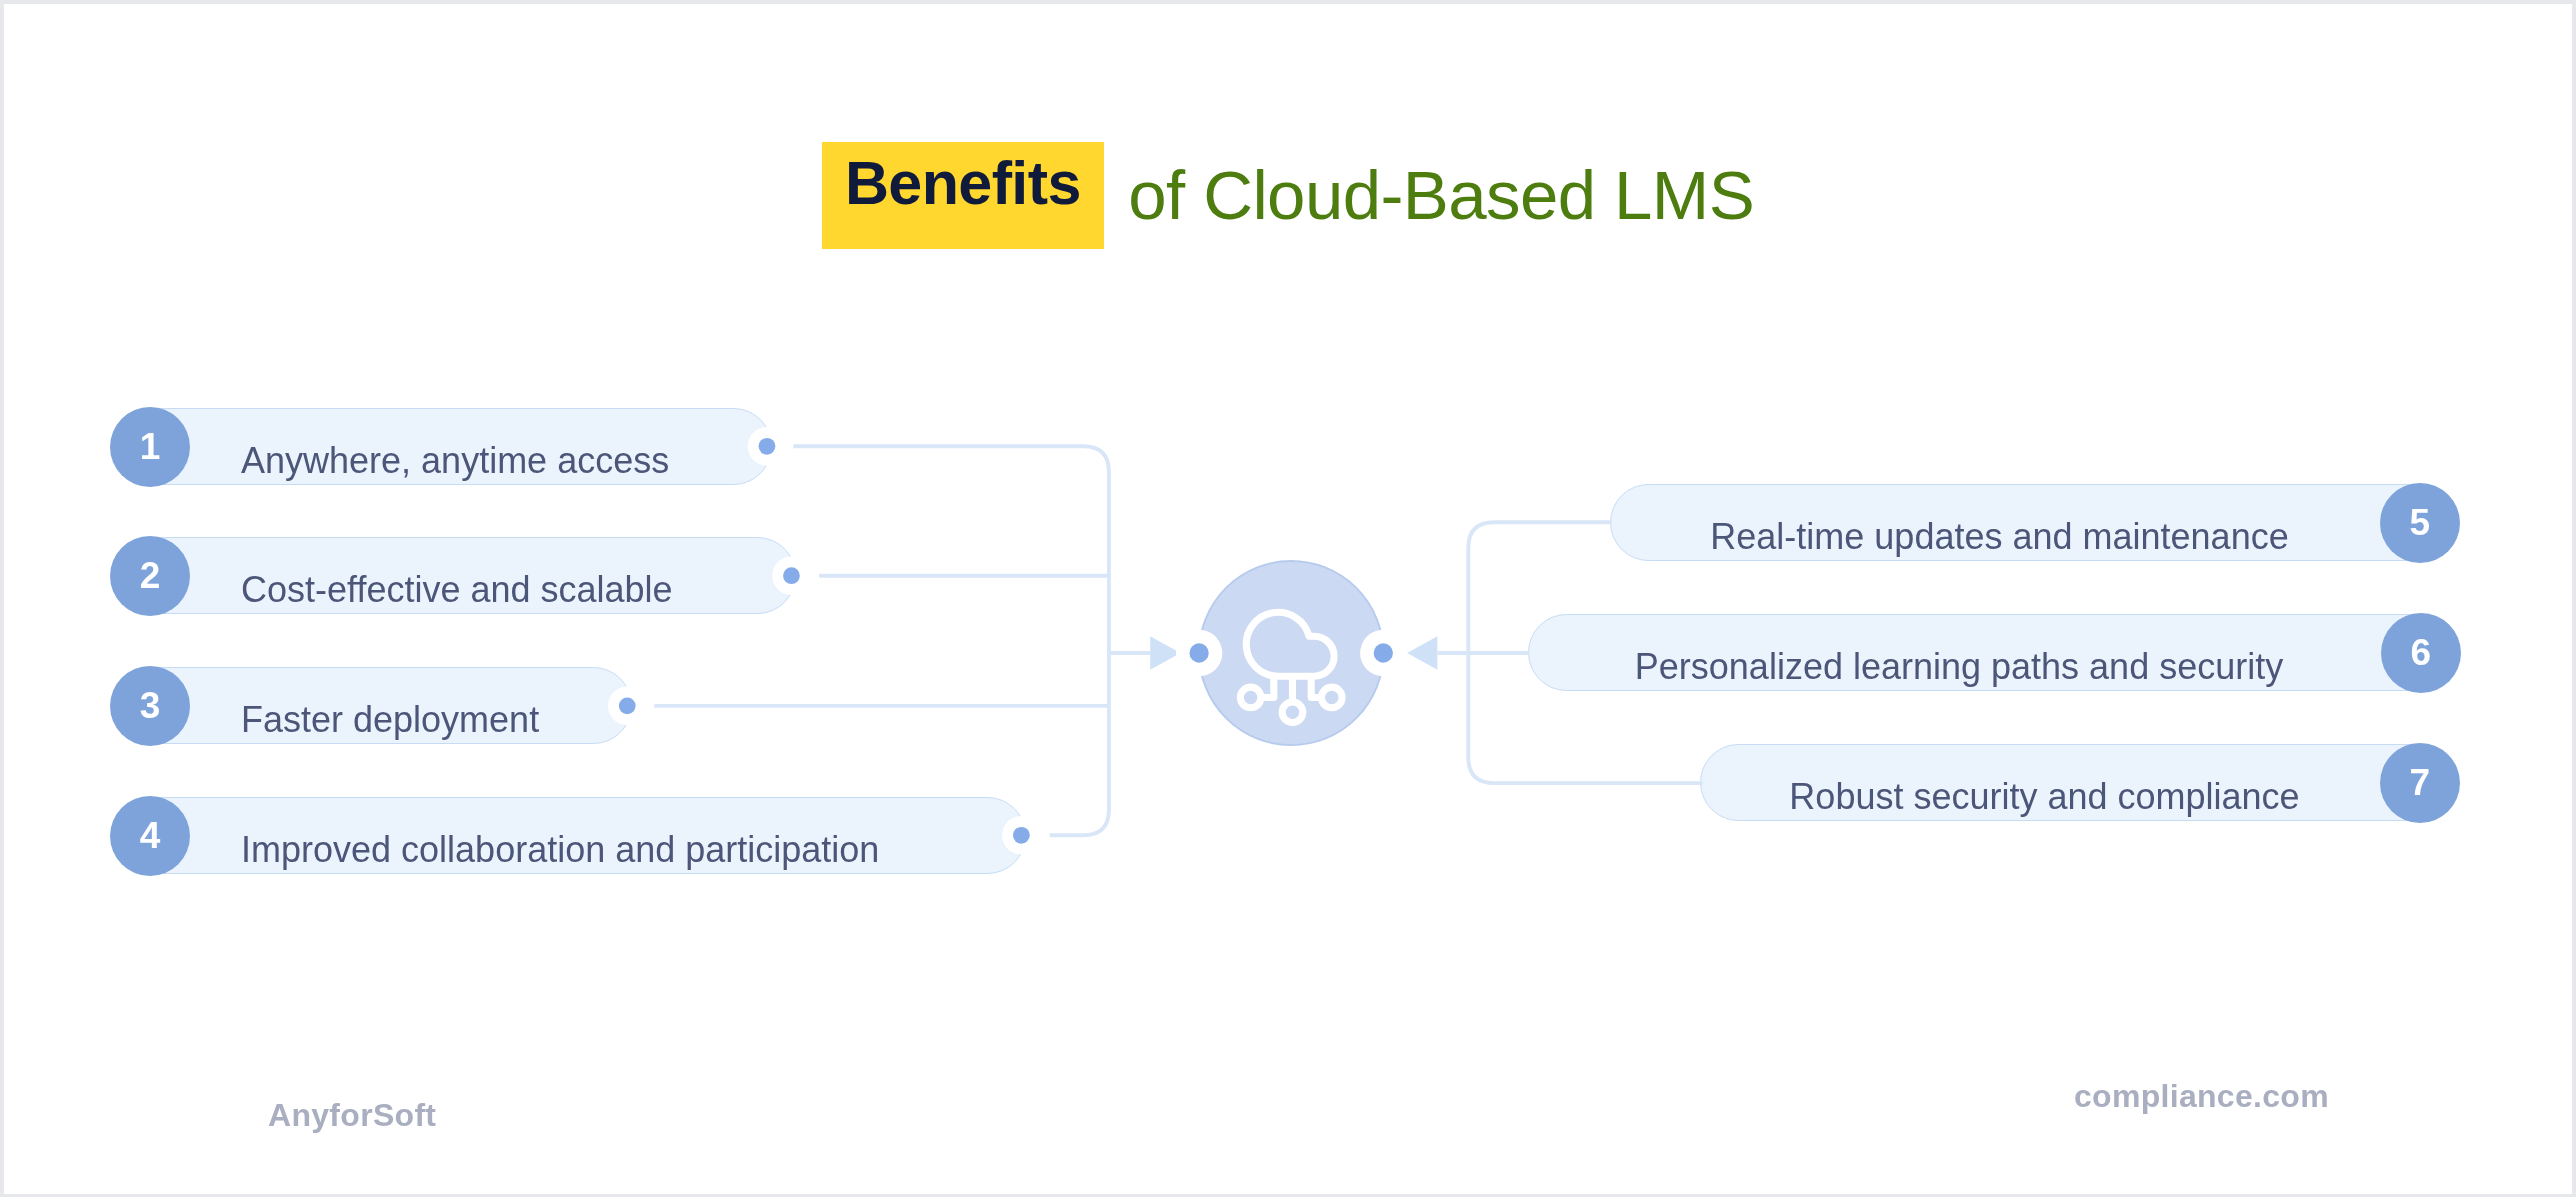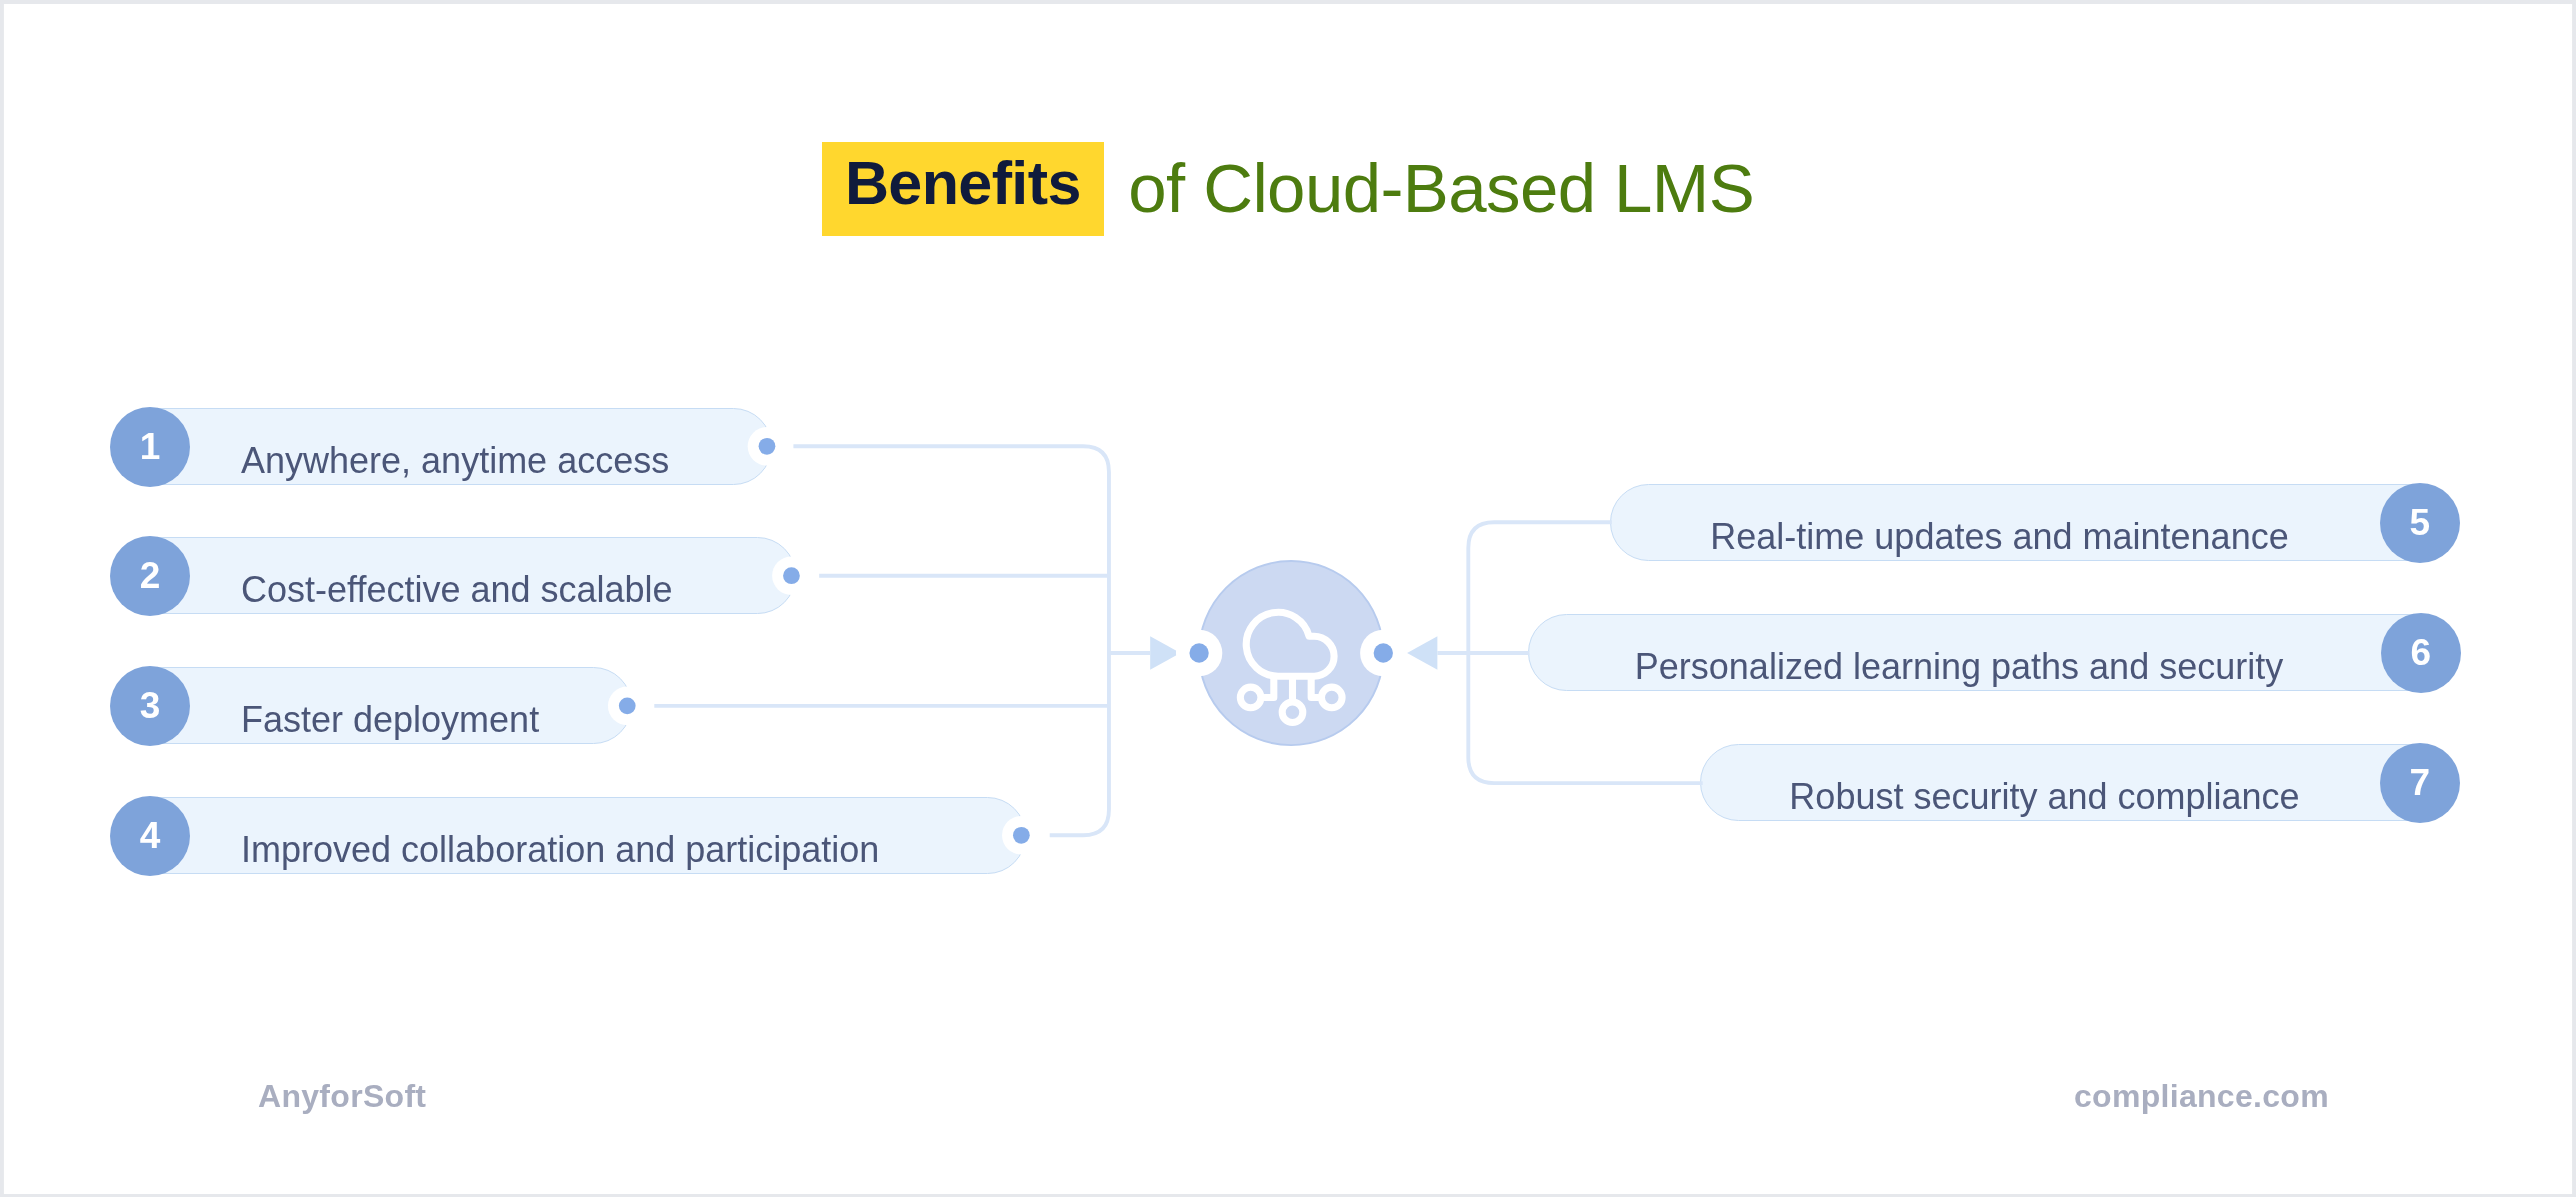--- a/index.html
+++ b/index.html
@@ -25,21 +25,21 @@
     gap: 24.5px;
     z-index: 3;
   }
   .title-highlight {
     background: #ffd72e;
     color: #101b3c;
     font-size: 61px;
     font-weight: 800;
     letter-spacing: -0.6px;
     line-height: 82px;
-    height: 94px;
+    height: 107px;
     padding: 0 23px;
     white-space: nowrap;
   }
   .title-rest {
     color: #4d7c0f;
     font-size: 69px;
     font-weight: 400;
     letter-spacing: -0.6px;
     line-height: 82px;
     white-space: nowrap;
@@ -98,21 +98,21 @@
   .footer-brand, .footer-site {
     position: absolute;
     top: 1078px;
     color: #a9aec0;
     font-size: 32px;
     font-weight: 600;
     letter-spacing: 0.3px;
     z-index: 3;
     white-space: nowrap;
   }
-  .footer-brand { left: 258px; }
+  .footer-brand { left: 268px; margin-top: 19px; }
   .footer-site  { left: 2074px; }
 </style>
 </head>
 <body>
 
 <div class="canvas">
 
   <div class="title-row">
     <span class="title-highlight">Benefits</span>
     <span class="title-rest">of Cloud-Based LMS</span>

